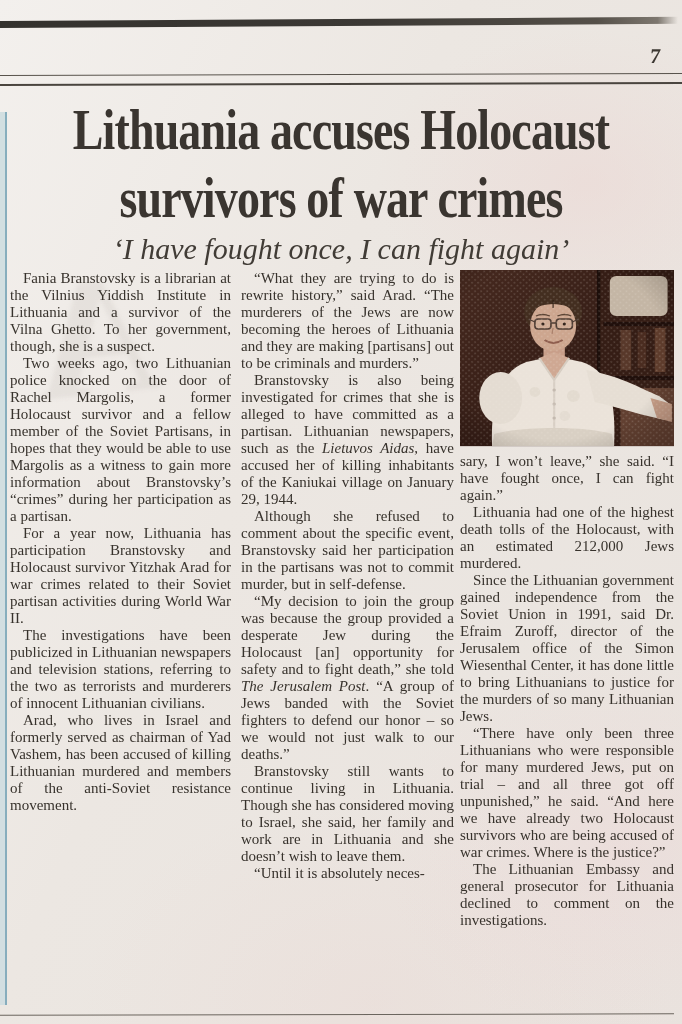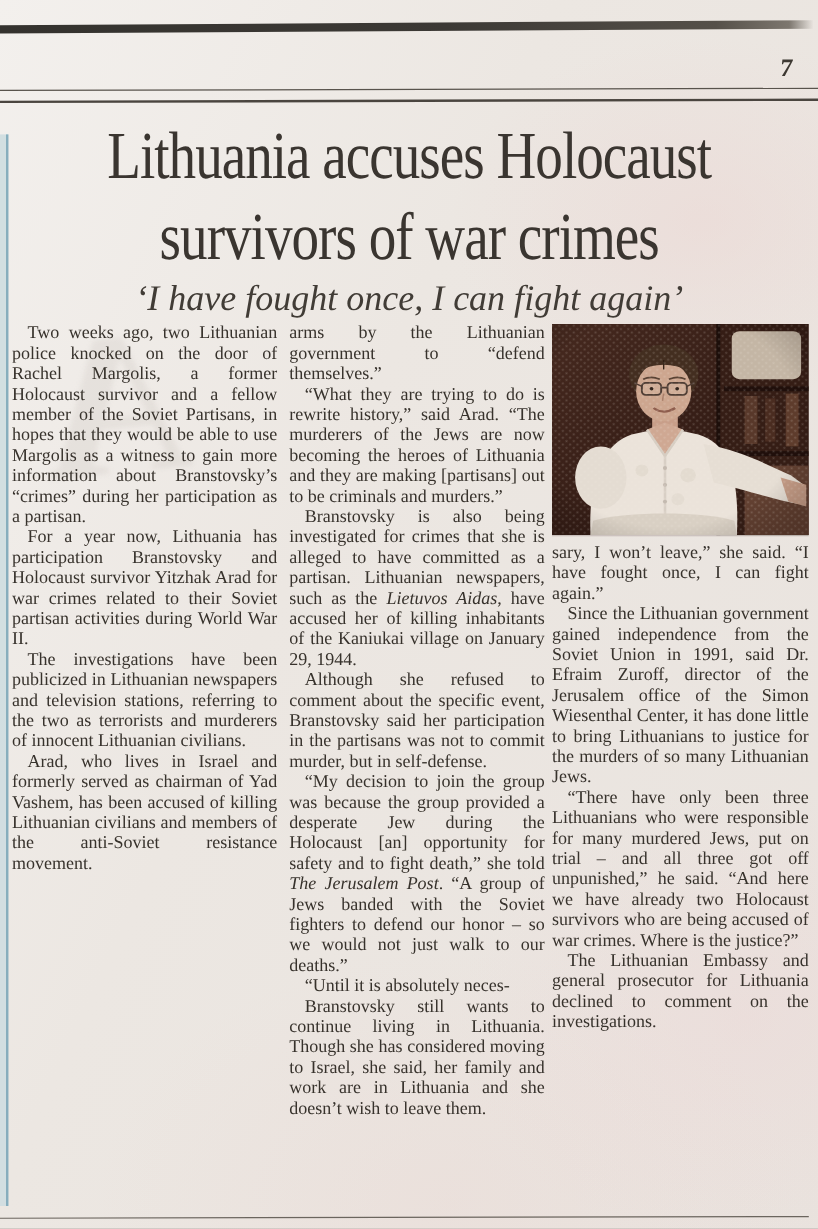--- a/index.html
+++ b/index.html
@@ -33,21 +33,21 @@
     background:#d0dee1;border-right:2px solid #7fa9ba;opacity:.92;
   }
   .ghost{
     position:absolute;top:240px;left:34px;z-index:0;
     font:700 170px "Liberation Serif",serif;color:rgba(165,155,148,.13);
     transform:scaleX(-1) rotate(6deg);filter:blur(2px);user-select:none;
   }
   
   .headline{
     position:absolute;top:96px;left:0;width:682px;margin:0;z-index:1;
-    text-align:center;color:#3a3530;font-weight:400;
+    text-align:center;color:#3a3530;font-weight:700;
   }
   .hl-line{
     display:block;font-size:56px;line-height:68px;letter-spacing:-1px;
     transform:scaleX(.82);transform-origin:50% 50%;white-space:nowrap;
   }
   .subhead{
     position:absolute;top:230px;left:0;width:682px;z-index:1;
     text-align:center;font-style:italic;font-weight:400;
     font-size:30px;line-height:38px;color:#413c36;white-space:nowrap;
   }
@@ -90,36 +90,36 @@
   <div class="ghost">A</div>
 
   <h1 class="headline">
     <span class="hl-line">Lithuania accuses Holocaust</span>
     <span class="hl-line">survivors of war crimes</span>
   </h1>
   <div class="subhead">‘I have fought once, I can fight again’</div>
 
   <div class="col col1">
     <div class="paras">
+        <p class="para"><span>Fania Branstovsky is a librarian at the Vilnius Yiddish Institute in Lithuania and a survivor of the Vilna Ghetto. To her government, though, she is a suspect.</span></p>
         <p class="para"><span>Two weeks ago, two Lithuanian police knocked on the door of Rachel Margolis, a former Holocaust survivor and a fellow member of the Soviet Partisans, in hopes that they would be able to use Margolis as a witness to gain more information about Branstovsky’s “crimes” during her participation as a partisan.</span></p>
         <p class="para"><span>For a year now, Lithuania has participation Branstovsky and Holocaust survivor Yitzhak Arad for war crimes related to their Soviet partisan activities during World War II.</span></p>
         <p class="para"><span>The investigations have been publicized in Lithuanian newspapers and television stations, referring to the two as terrorists and murderers of innocent Lithuanian civilians.</span></p>
-        <p class="para"><span>Arad, who lives in Israel and formerly served as chairman of Yad Vashem, has been accused of killing Lithuanian civilians and members of the anti-Soviet resistance movement.</span></p>
+        <p class="para"><span>Arad, who lives in Israel and formerly served as chairman of Yad Vashem, has been accused of killing Lithuanian murdered and members of the anti-Soviet resistance movement.</span></p>
       </div>
   </div>
 
   <div class="col col2">
     <div class="paras">
-        <p class="para no-indent"><span>arms by the Lithuanian government to “defend themselves.”</span></p>
         <p class="para"><span>“What they are trying to do is rewrite history,” said Arad. “The murderers of the Jews are now becoming the heroes of Lithuania and they are making [partisans] out to be criminals and murders.”</span></p>
         <p class="para"><span>Branstovsky is also being investigated for crimes that she is alleged to have committed as a partisan. Lithuanian newspapers, such as the </span><em>Lietuvos Aidas</em><span>, have accused her of killing inhabitants of the Kaniukai village on January 29, 1944.</span></p>
         <p class="para"><span>Although she refused to comment about the specific event, Branstovsky said her participation in the partisans was not to commit murder, but in self-defense.</span></p>
         <p class="para"><span>“My decision to join the group was because the group provided a desperate Jew during the Holocaust [an] opportunity for safety and to fight death,” she told </span><em>The Jerusalem Post</em><span>. “A group of Jews banded with the Soviet fighters to defend our honor – so we would not just walk to our deaths.”</span></p>
+        <p class="para"><span>Branstovsky still wants to continue living in Lithuania. Though she has considered moving to Israel, she said, her family and work are in Lithuania and she doesn’t wish to leave them.</span></p>
         <p class="para"><span>“Until it is absolutely neces-</span></p>
-        <p class="para"><span>Branstovsky still wants to continue living in Lithuania. Though she has considered moving to Israel, she said, her family and work are in Lithuania and she doesn’t wish to leave them.</span></p>
       </div>
   </div>
 
   <div class="col col3">
     <figure class="photo">
       <svg viewBox="0 0 200 176" preserveAspectRatio="none">
         <defs>
           <linearGradient id="pbg" x1="0" y1="0" x2="1" y2="1">
             <stop offset="0" stop-color="#46291f"></stop>
             <stop offset="1" stop-color="#27130e"></stop>
@@ -182,20 +182,21 @@
         <circle cx="98" cy="146" r="5" fill="#ddd5ca" opacity="0.5"></circle>
 
         <path d="M30,176 L144,176 L142,164 C118,156 58,156 32,164 Z" fill="#d9d0c4"></path>
 
         <rect x="0" y="0" width="200" height="176" fill="url(#ht)"></rect>
         <rect x="0" y="0" width="200" height="176" fill="url(#vig)"></rect>
       </svg>
     </figure>
     <div class="paras">
         <p class="para no-indent"><span>sary, I won’t leave,” she said. “I have fought once, I can fight again.”</span></p>
+        <p class="para"><span>Lithuania had one of the highest death tolls of the Holocaust, with an estimated 212,000 Jews murdered.</span></p>
         <p class="para"><span>Since the Lithuanian government gained independence from the Soviet Union in 1991, said Dr. Efraim Zuroff, director of the Jerusalem office of the Simon Wiesenthal Center, it has done little to bring Lithuanians to justice for the murders of so many Lithuanian Jews.</span></p>
         <p class="para"><span>“There have only been three Lithuanians who were responsible for many murdered Jews, put on trial – and all three got off unpunished,” he said. “And here we have already two Holocaust survivors who are being accused of war crimes. Where is the justice?”</span></p>
         <p class="para"><span>The Lithuanian Embassy and general prosecutor for Lithuania declined to comment on the investigations.</span></p>
       </div>
   </div>
 
   <div class="rule-bottom"></div>
 </div>
 
 </body></html>

